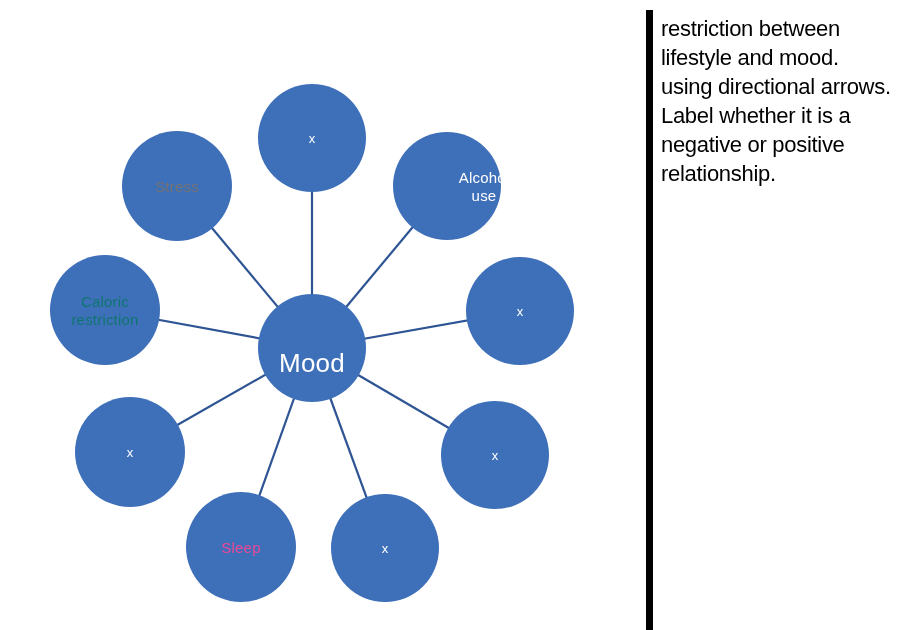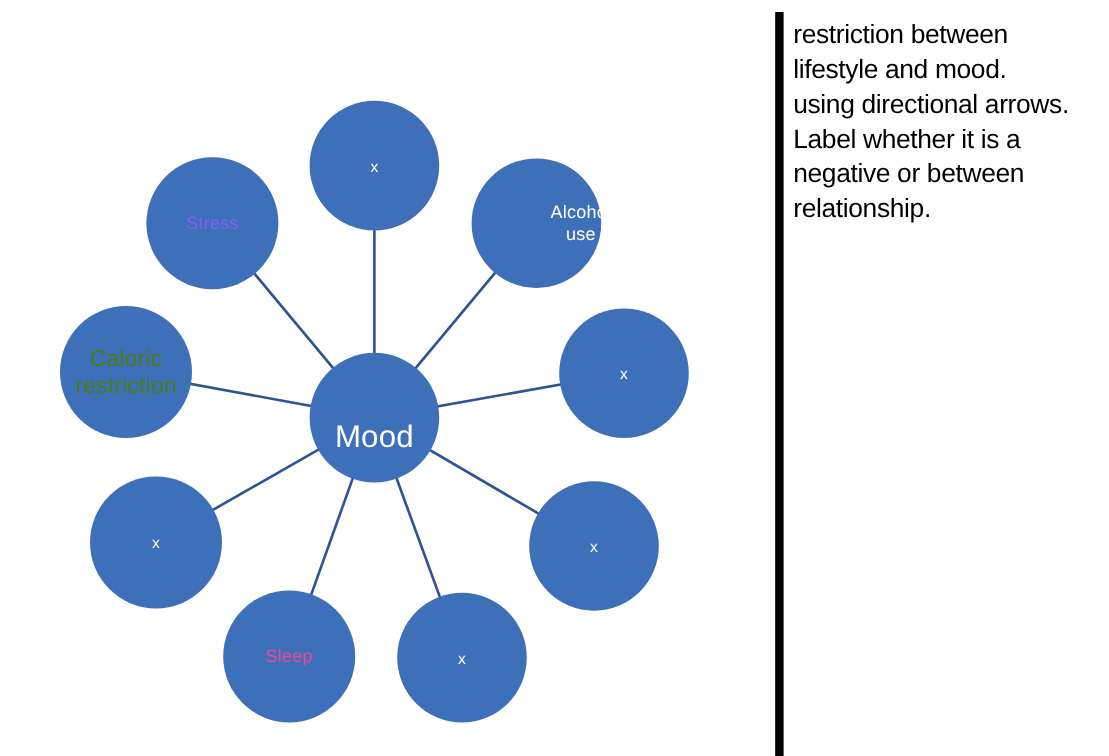--- a/index.html
+++ b/index.html
@@ -96,30 +96,30 @@
     <div class="label-layer">
         <div class="node-label" style="left: 312px; top: 364px; font-size: 26px; color: rgb(255, 255, 255);">Mood</div>
         <div class="node-label" style="left: 312px; top: 139px; font-size: 13px; color: rgb(255, 255, 255);">x</div>
         <div class="node-label" style="left: 447px; top: 187px; font-size: 15px; color: rgb(255, 255, 255); margin-left: 37px;">Alcohol
 use</div>
         <div class="node-label" style="left: 520px; top: 312px; font-size: 13px; color: rgb(255, 255, 255);">x</div>
         <div class="node-label" style="left: 495px; top: 456px; font-size: 13px; color: rgb(255, 255, 255);">x</div>
         <div class="node-label" style="left: 385px; top: 549px; font-size: 13px; color: rgb(255, 255, 255);">x</div>
         <div class="node-label" style="left: 241px; top: 548px; font-size: 15px; color: #ec4899;">Sleep</div>
         <div class="node-label" style="left: 130px; top: 453px; font-size: 13px; color: rgb(255, 255, 255);">x</div>
-        <div class="node-label" style="left: 105px; top: 311px; font-size: 19px; color: #4d7c0f;">Caloric
+        <div class="node-label" style="left: 105px; top: 311px; font-size: 15px; color: #0f766e;">Caloric
 restriction</div>
-        <div class="node-label" style="left: 177px; top: 187px; font-size: 15px; color: #8b5cf6;">Stress</div>
+        <div class="node-label" style="left: 177px; top: 187px; font-size: 15px; color: #737373;">Stress</div>
       </div>
   </div>
 
   <div class="separator"></div>
 
   <div class="instructions">
       <div class="instruction-line">restriction between</div>
       <div class="instruction-line">lifestyle and mood.</div>
       <div class="instruction-line">using directional arrows.</div>
       <div class="instruction-line">Label whether it is a</div>
-      <div class="instruction-line">negative or between</div>
+      <div class="instruction-line">negative or positive</div>
       <div class="instruction-line">relationship.</div>
     </div>
 
 </div>
 
 </body></html>

